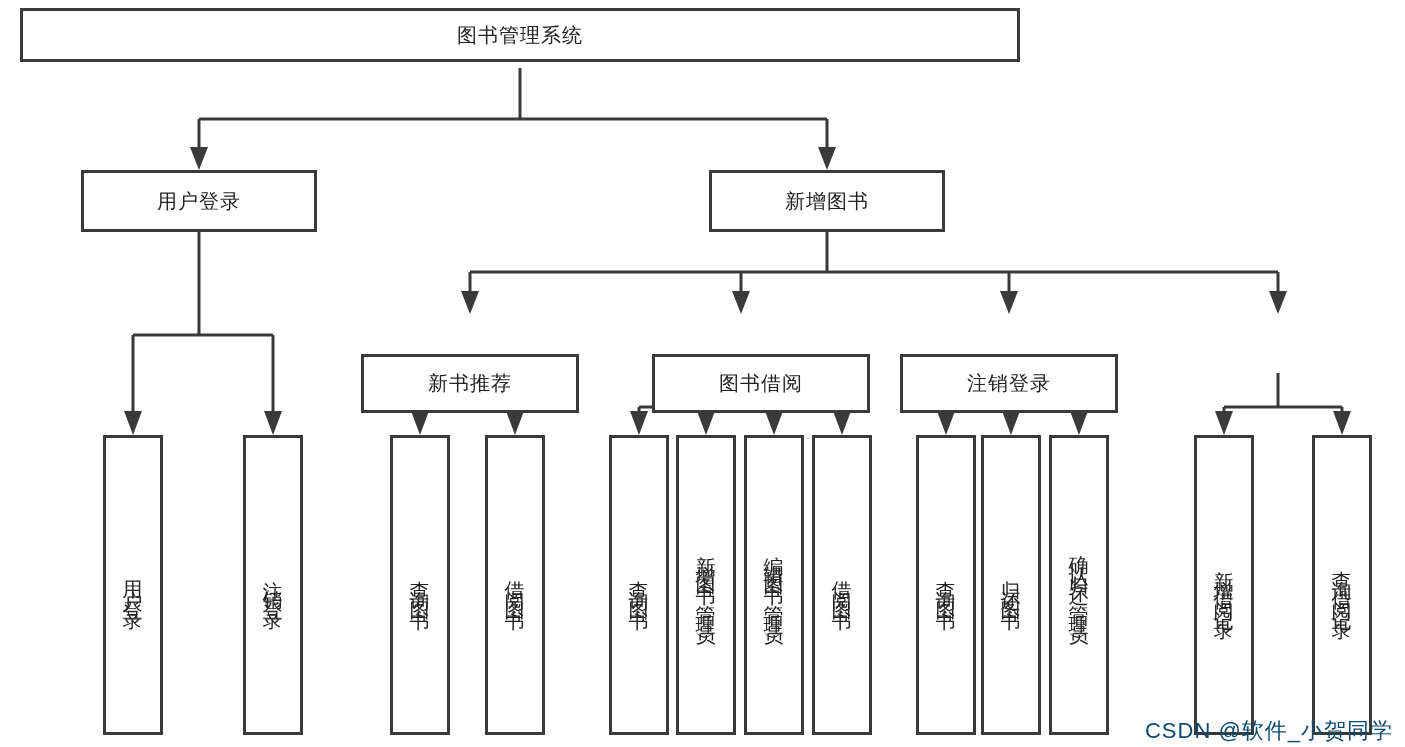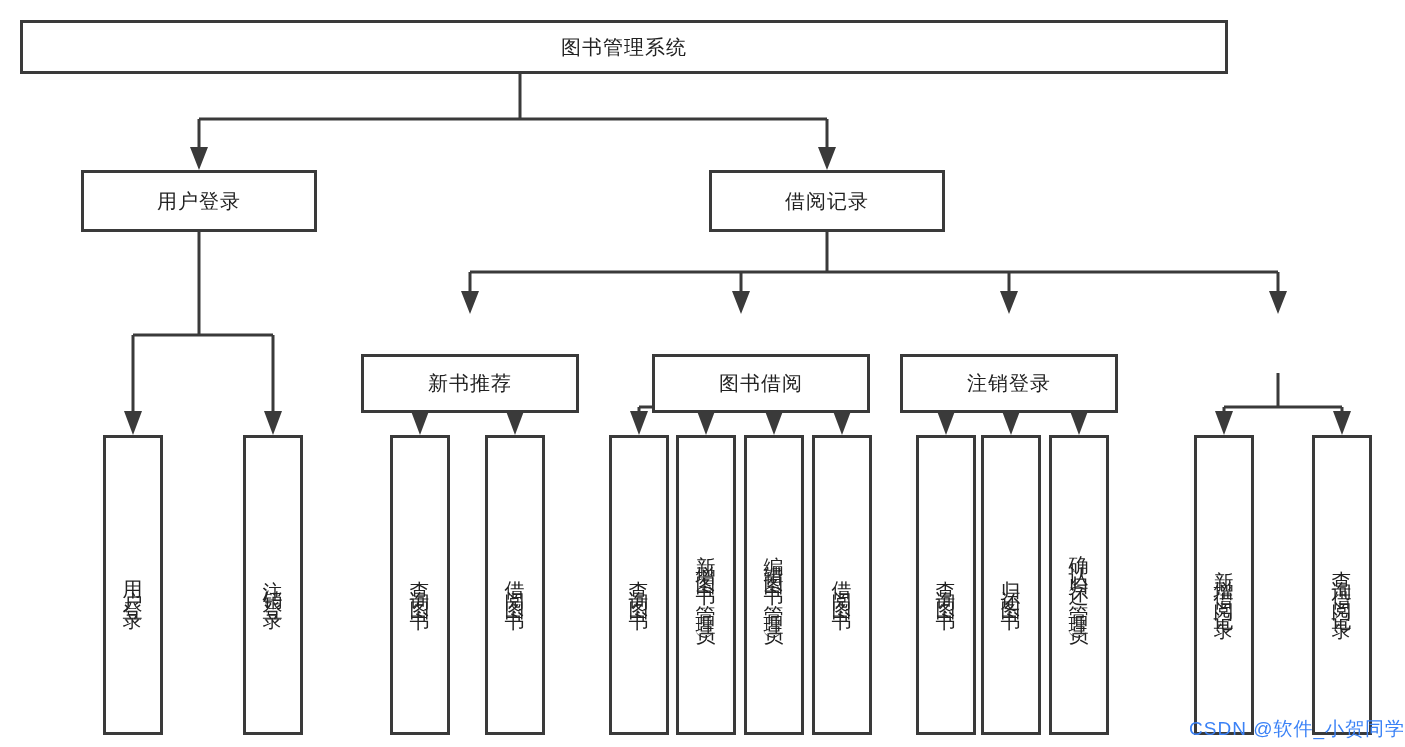--- a/index.html
+++ b/index.html
@@ -30,21 +30,21 @@
     background: #ffffff;
     display: flex;
     align-items: center;
     justify-content: center;
   }
   .hlabel {
     font-size: 20px;
     letter-spacing: 1px;
     white-space: nowrap;
   }
-  .root  { left: 20px;  top: 20px;  width: 1208px; height: 54px; text-align: right; }
+  .root  { left: 20px;  top: 8px;  width: 1000px; height: 54px; text-align: right; }
   .lvl2a { left: 81px;  top: 170px; width: 236px;  height: 62px; }
   .lvl2b { left: 709px; top: 170px; width: 236px;  height: 62px; }
   .lvl3  { top: 314px; width: 218px; height: 59px; margin-top: 40px; }
   .l3a { left: 361px; }
   .l3b { left: 652px; }
   .l3c { left: 900px; }
   .l3d { left: 1169px; }
   .leaf {
     top: 435px;
     width: 60px;
@@ -53,24 +53,24 @@
   .vtext {
     writing-mode: vertical-rl;
     text-orientation: mixed;
     font-size: 20px;
     line-height: 1;
     letter-spacing: 10px;
     white-space: nowrap;
   }
   #watermark {
     position: absolute;
-    right: 0;
+    right: 12px;
     top: 716px;
-    font-size: 19px;
-    color: #3b82f6;
+    font-size: 22px;
+    color: #0c4a6e;
     letter-spacing: 1px;
     white-space: nowrap;
   }
 </style>
 </head>
 <body>
 
 <div id="canvas">
 
   <svg id="connectors" viewBox="0 0 1405 747" xmlns="http://www.w3.org/2000/svg">
@@ -106,21 +106,21 @@
   </svg>
 
   <div class="box root">
     <span class="hlabel">图书管理系统</span>
   </div>
 
   <div class="box lvl2a">
     <span class="hlabel">用户登录</span>
   </div>
   <div class="box lvl2b">
-    <span class="hlabel">借阅记录</span>
+    <span class="hlabel">新增图书</span>
   </div>
 
   <div class="box lvl3 l3a">
     <span class="hlabel">新书推荐</span>
   </div>
   <div class="box lvl3 l3b">
     <span class="hlabel">图书借阅</span>
   </div>
   <div class="box lvl3 l3c">
     <span class="hlabel">注销登录</span>

